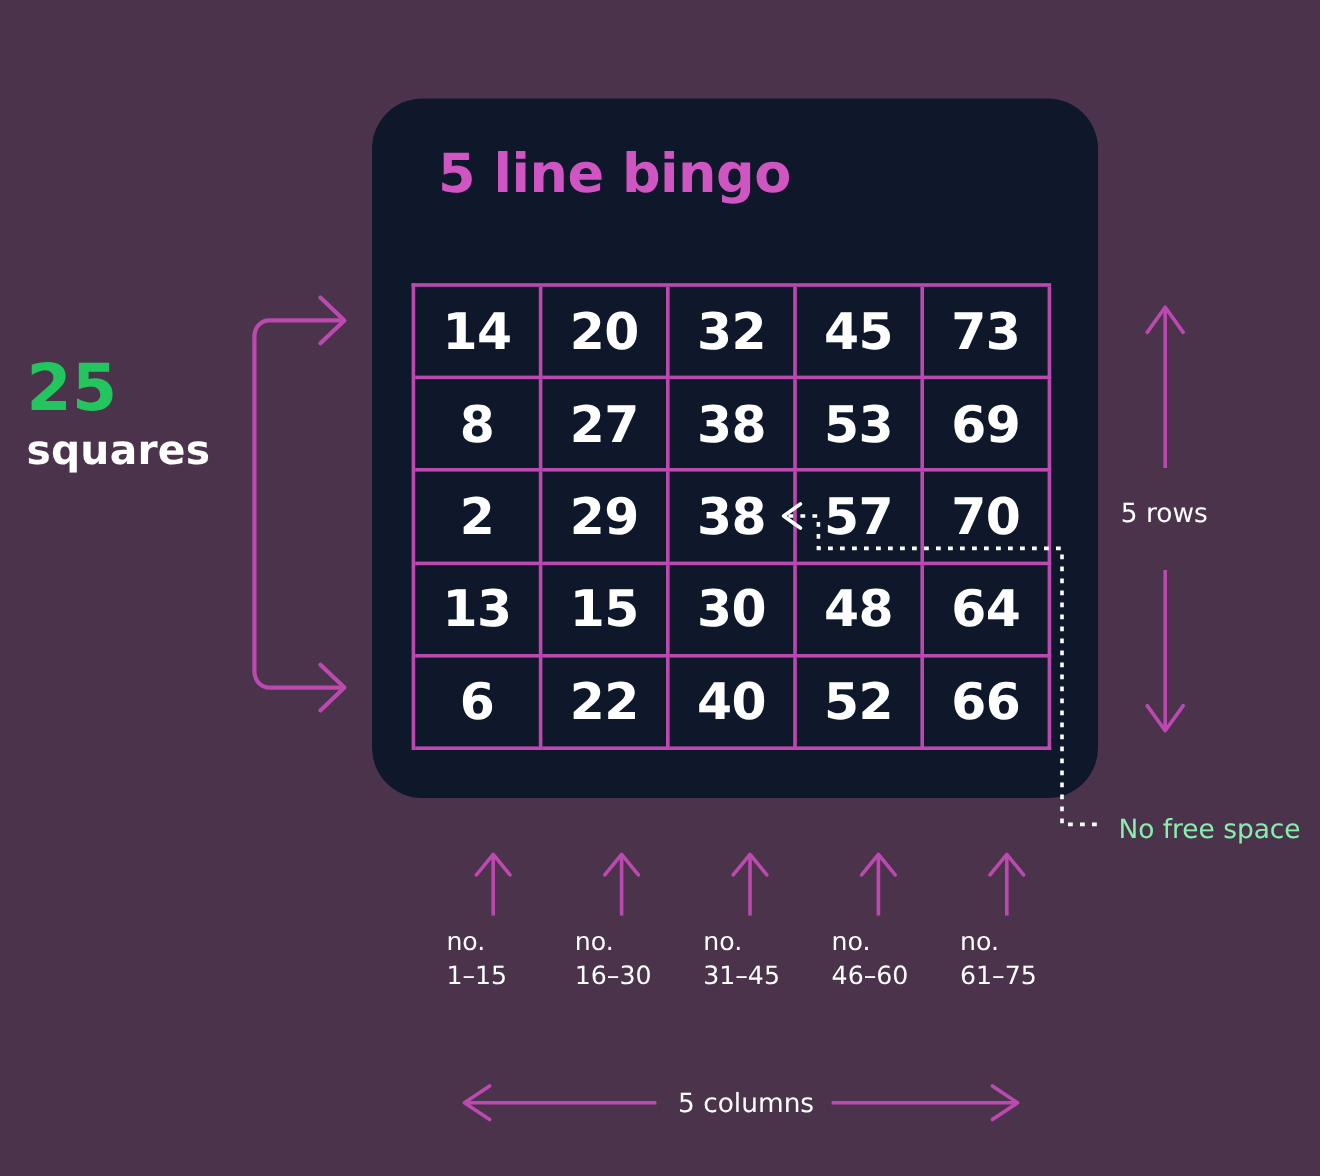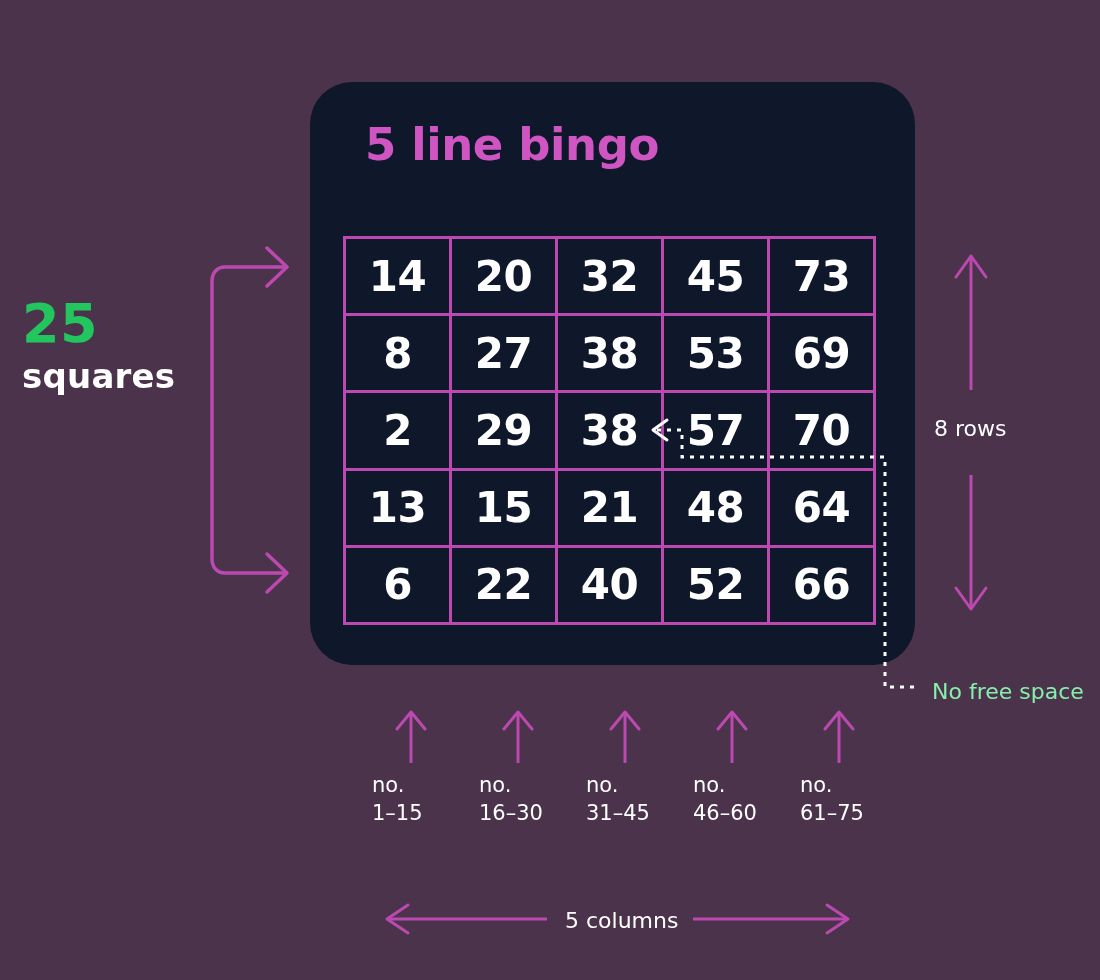--- a/index.html
+++ b/index.html
@@ -218,21 +218,21 @@
     <div class="cell">69</div>
 
     <div class="cell">2</div>
     <div class="cell">29</div>
     <div class="cell">38</div>
     <div class="cell">57</div>
     <div class="cell">70</div>
 
     <div class="cell">13</div>
     <div class="cell">15</div>
-    <div class="cell">21</div>
+    <div class="cell">30</div>
     <div class="cell">48</div>
     <div class="cell">64</div>
 
     <div class="cell">6</div>
     <div class="cell">22</div>
     <div class="cell">40</div>
     <div class="cell">52</div>
     <div class="cell">66</div>
   </div>
 
@@ -241,21 +241,21 @@
     <path d="M42 15 L28 25 L42 35" stroke="#ffffff" stroke-width="3" fill="none" stroke-linecap="round" stroke-linejoin="round"></path>
   </svg>
   <div class="freespace-label">No free space</div>
 
   <svg class="rows-arrow" viewBox="0 0 72 385" fill="none">
     <line x1="36" y1="18" x2="36" y2="150" stroke="#bb49b0" stroke-width="3"></line>
     <path d="M21 37 L36 16 L51 37" stroke="#bb49b0" stroke-width="3" fill="none" stroke-linecap="round" stroke-linejoin="round"></path>
     <line x1="36" y1="235" x2="36" y2="367" stroke="#bb49b0" stroke-width="3"></line>
     <path d="M21 348 L36 369 L51 348" stroke="#bb49b0" stroke-width="3" fill="none" stroke-linecap="round" stroke-linejoin="round"></path>
   </svg>
-  <div class="rows-label">8 rows</div>
+  <div class="rows-label">5 rows</div>
 
   <div class="col-legend">
 
     <div class="col-item" style="left:28px">
       <svg class="arrow-up" viewBox="0 0 40 62" fill="none">
         <line x1="20" y1="8" x2="20" y2="58" stroke="#bb49b0" stroke-width="3"></line>
         <path d="M6 24 L20 7 L34 24" stroke="#bb49b0" stroke-width="3" fill="none" stroke-linecap="round" stroke-linejoin="round"></path>
       </svg>
       <span class="col-text">no.
 1–15</span>

